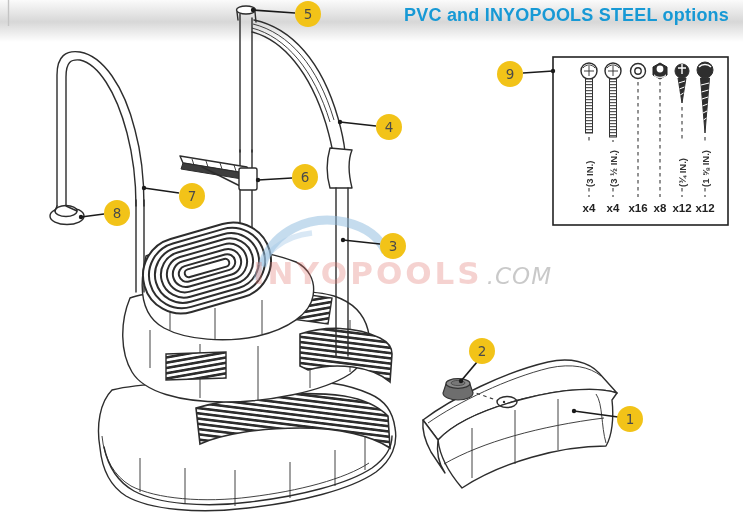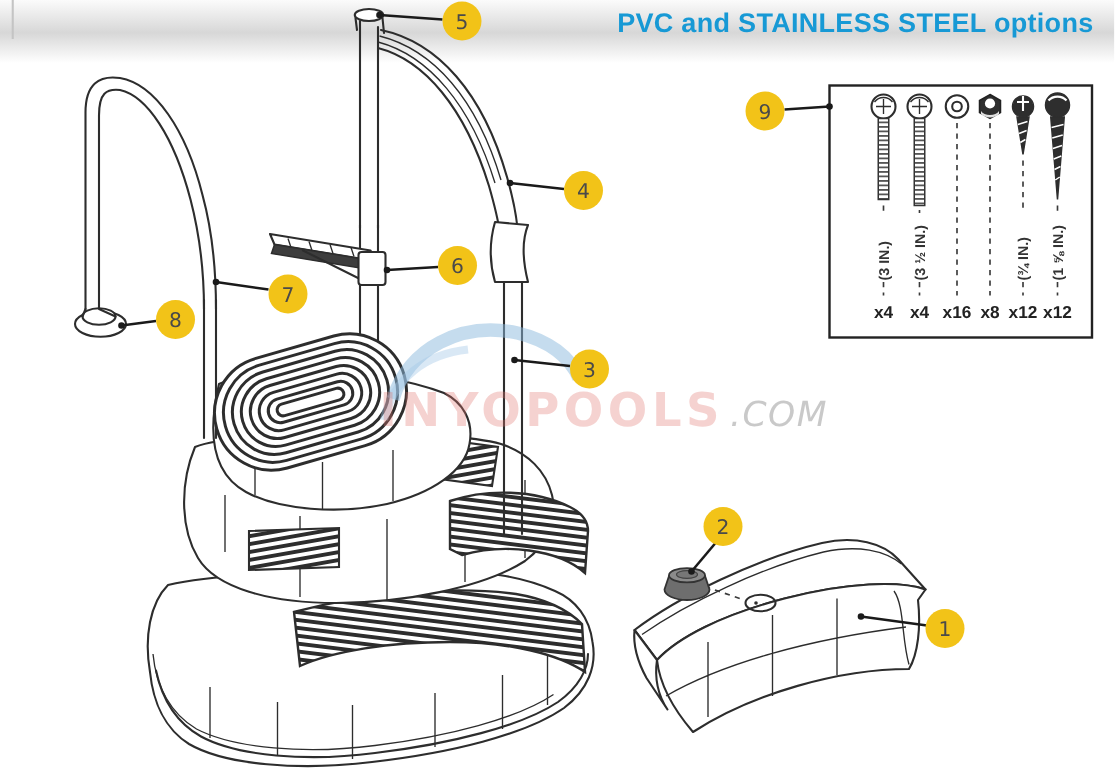--- a/index.html
+++ b/index.html
@@ -22,21 +22,21 @@
   .hw-qty{font-family:"Liberation Sans",sans-serif;font-size:11.5px;font-weight:bold;fill:#222;text-anchor:middle;}
   .wm-brand{font-family:"DejaVu Sans",sans-serif;font-weight:bold;font-size:31px;letter-spacing:3px;fill:rgba(226,118,112,0.33);}
   .wm-suffix{font-family:"DejaVu Sans",sans-serif;font-style:italic;font-size:23px;letter-spacing:1px;fill:rgba(135,135,135,0.45);}
   .dkfill{fill:#2e2e2e;stroke:#2e2e2e;}
 </style>
 </head>
 <body>
 
 <div id="stage">
   <div class="top-band"></div>
-  <div class="page-title">PVC and STAINLESS STEEL options</div>
+  <div class="page-title">PVC and INYOPOOLS STEEL options</div>
 
   <svg width="743" height="522" viewBox="0 0 743 522">
     <defs>
       <pattern id="ribsA" width="5.2" height="5.2" patternUnits="userSpaceOnUse" patternTransform="rotate(97)">
         <rect width="5.2" height="5.2" fill="#fff"></rect>
         <rect width="2.6" height="5.2" fill="#2d2d2d"></rect>
       </pattern>
       <pattern id="ribsB" width="5.2" height="5.2" patternUnits="userSpaceOnUse" patternTransform="rotate(80)">
         <rect width="5.2" height="5.2" fill="#fff"></rect>
         <rect width="2.6" height="5.2" fill="#2d2d2d"></rect>

